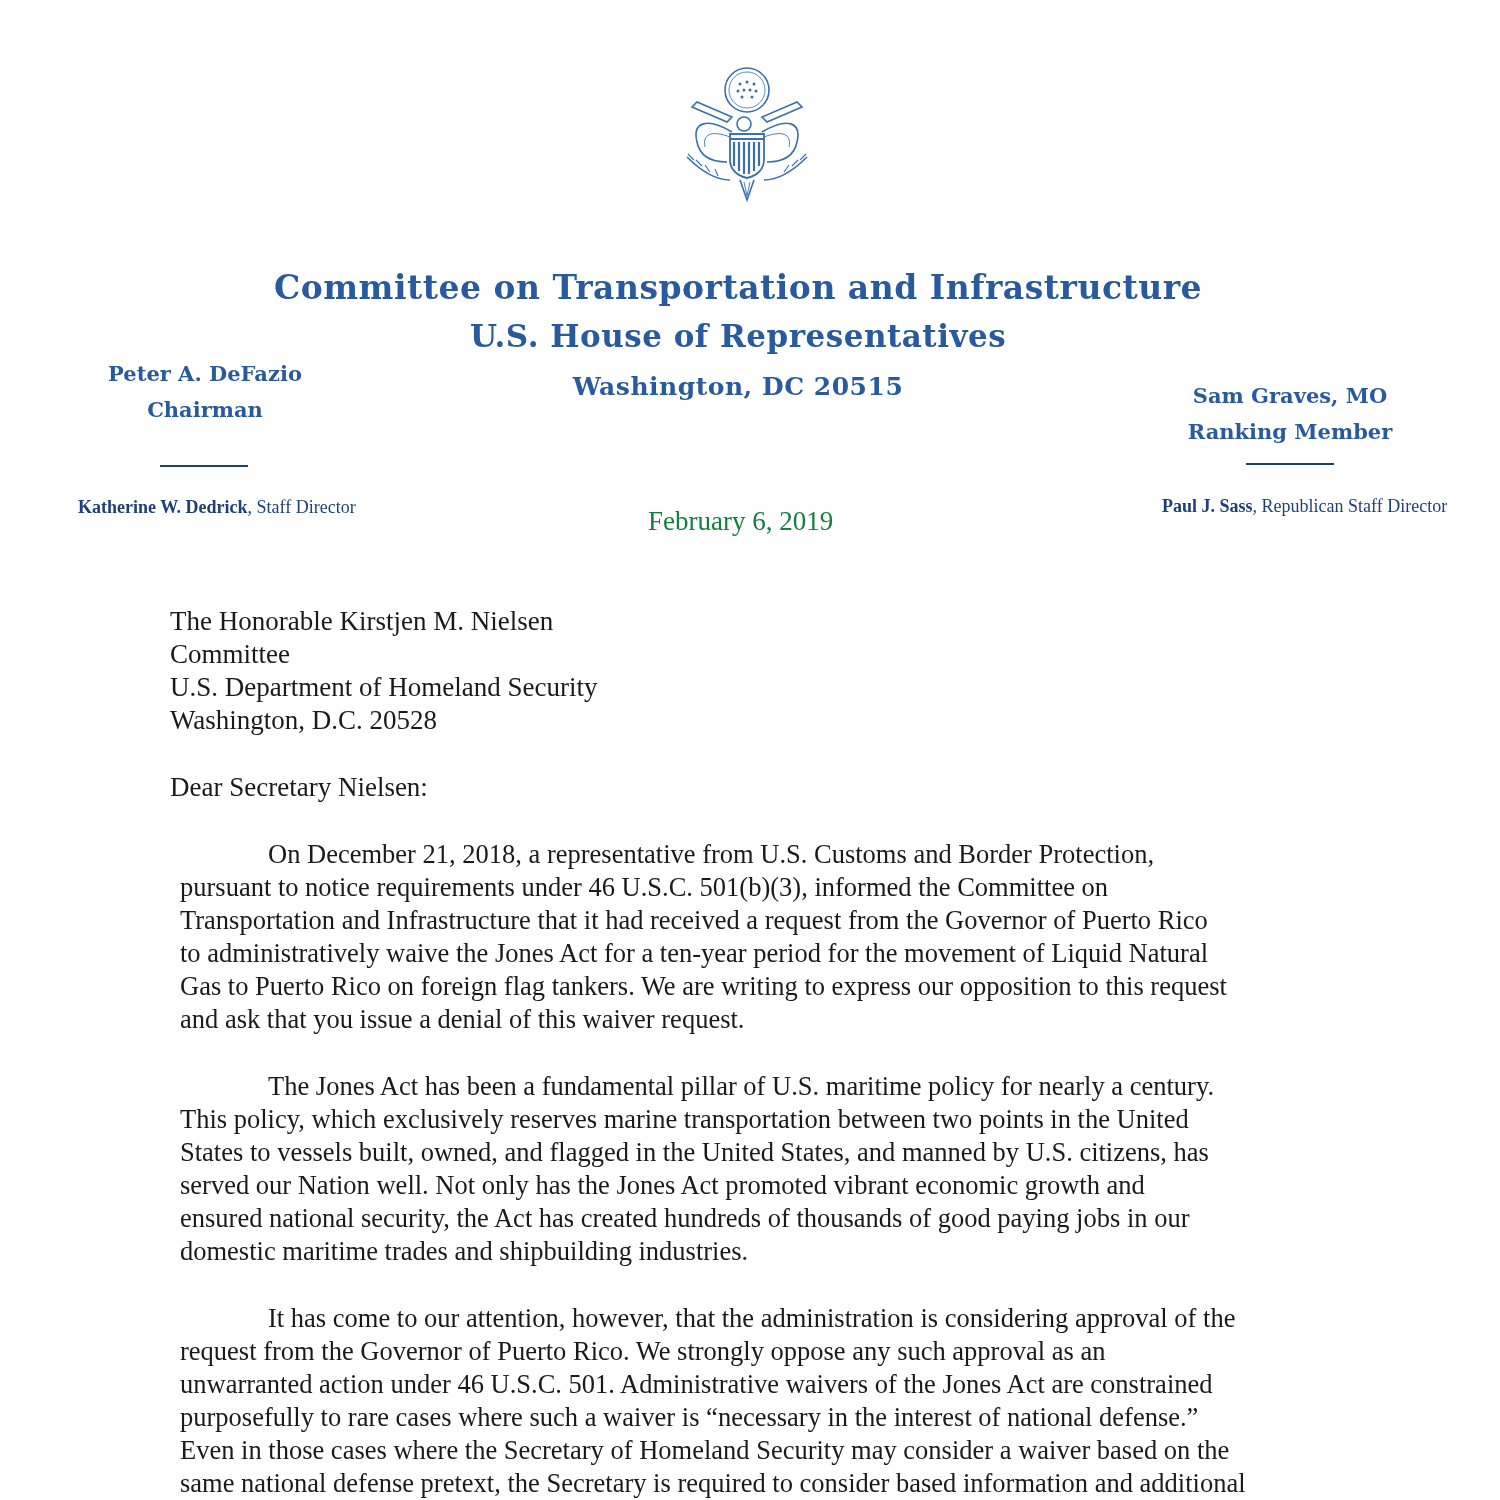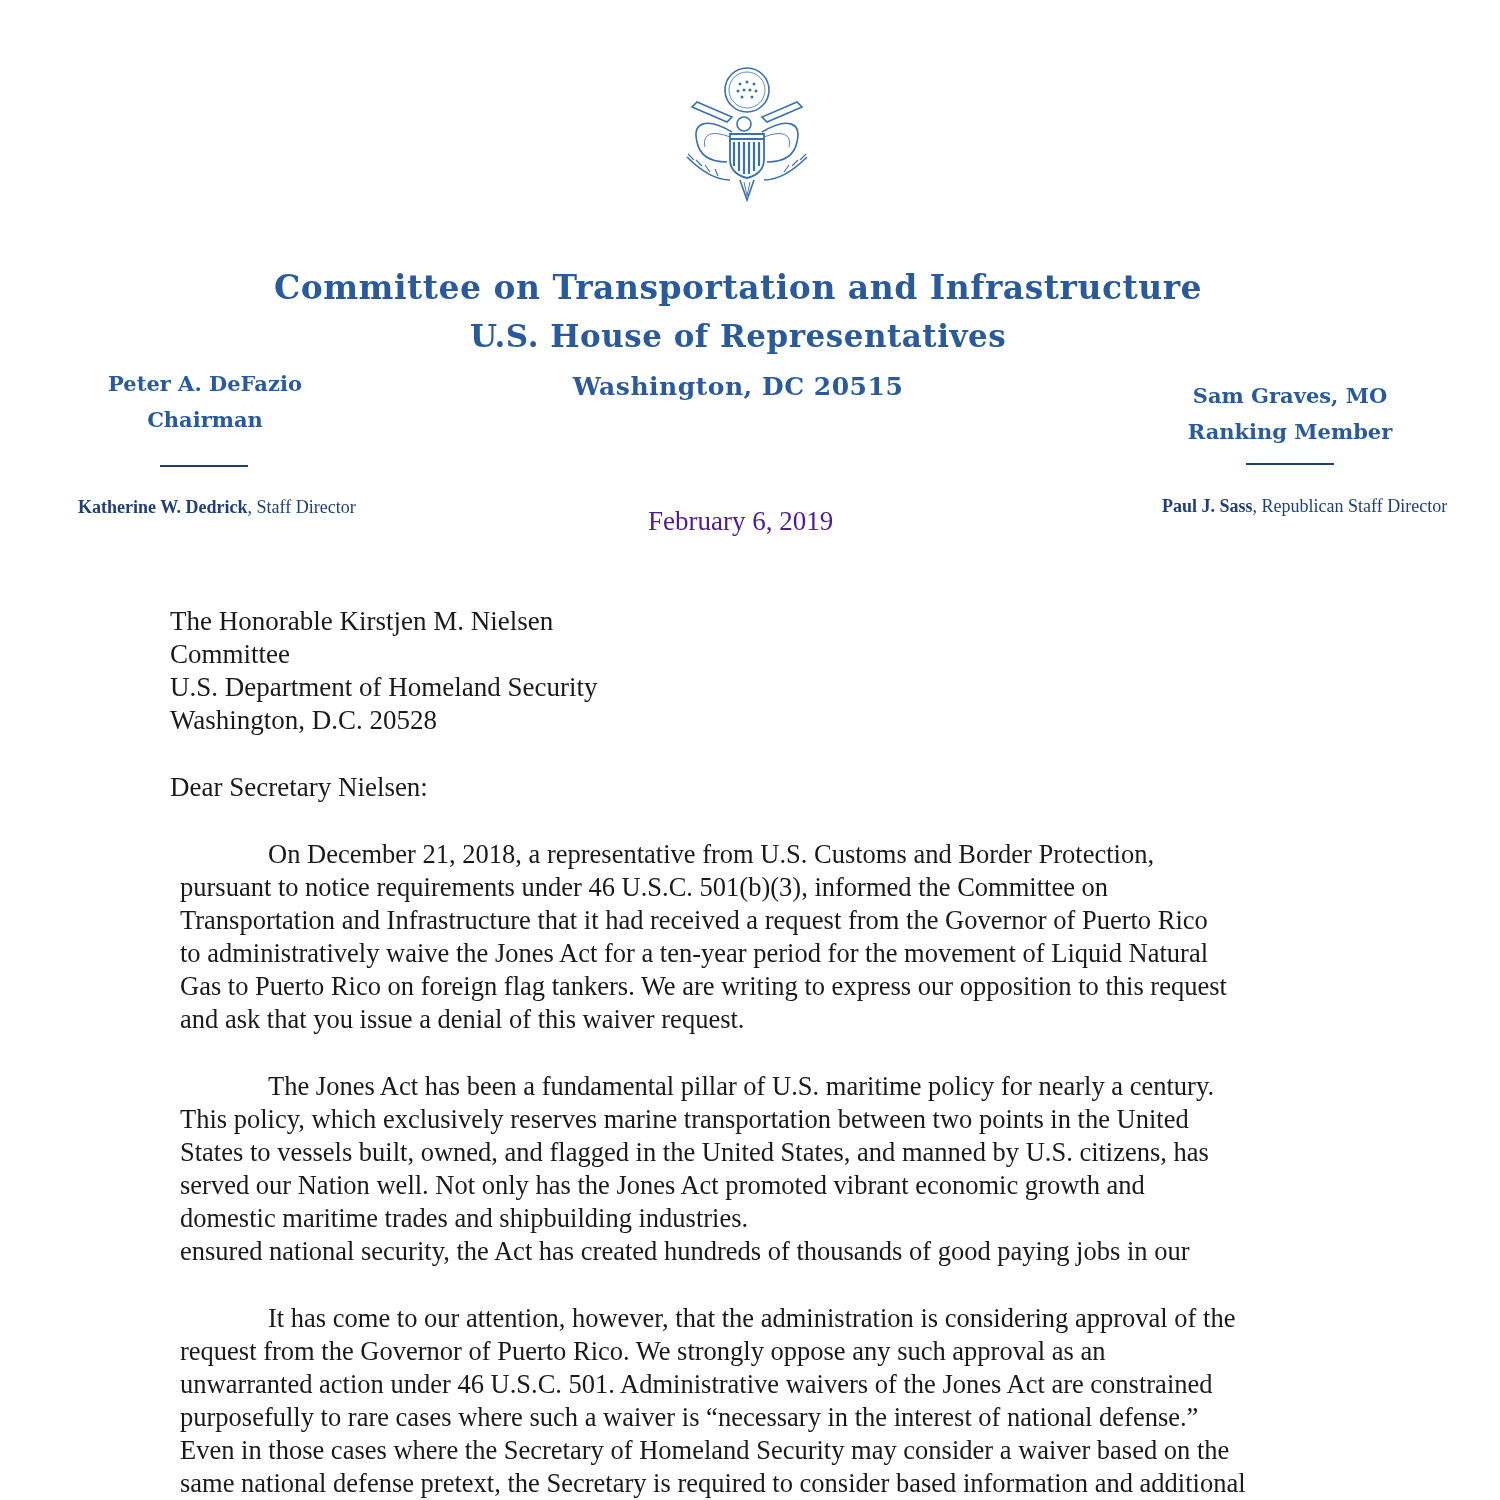--- a/index.html
+++ b/index.html
@@ -38,21 +38,21 @@
 
     .member-block {
       position: absolute;
       text-align: center;
       color: #2a5a9e;
       font-family: "DejaVu Serif", "Liberation Serif", serif;
       font-weight: bold;
       font-size: 21px;
       line-height: 36px;
     }
-    .member-left { left: 100px; top: 366px; width: 210px; }
+    .member-left { left: 100px; top: 356px; width: 210px; }
     .member-right { left: 1180px; top: 378px; width: 220px; }
 
     .divider {
       position: absolute;
       height: 2px;
       background: #1f3f78;
     }
     .divider-left { left: 160px; top: 465px; width: 88px; }
     .divider-right { left: 1246px; top: 463px; width: 88px; }
 
@@ -65,21 +65,21 @@
     }
     .staff b { font-weight: bold; }
     .staff-left { left: 78px; top: 497px; }
     .staff-right { left: 1162px; top: 496px; }
 
     .date {
       position: absolute;
       left: 648px;
       top: 506px;
       font-size: 27px;
-      color: #4c1d95;
+      color: #15803d;
       white-space: nowrap;
     }
 
     .recipient {
       position: absolute;
       left: 170px;
       top: 605px;
       font-size: 27px;
       line-height: 33px;
     }
@@ -201,22 +201,22 @@
   <span class="line">to administratively waive the Jones Act for a ten-year period for the movement of Liquid Natural</span>
   <span class="line">Gas to Puerto Rico on foreign flag tankers.  We are writing to express our opposition to this request</span>
   <span class="line">and ask that you issue a denial of this waiver request.</span>
 </div>
 
 <div class="para para-2">
   <span class="line indent">The Jones Act has been a fundamental pillar of U.S. maritime policy for nearly a century.</span>
   <span class="line">This policy, which exclusively reserves marine transportation between two points in the United</span>
   <span class="line">States to vessels built, owned, and flagged in the United States, and manned by U.S. citizens, has</span>
   <span class="line">served our Nation well.  Not only has the Jones Act promoted vibrant economic growth and</span>
+  <span class="line">ensured national security, the Act has created hundreds of thousands of good paying jobs in our</span>
   <span class="line">domestic maritime trades and shipbuilding industries.</span>
-  <span class="line">ensured national security, the Act has created hundreds of thousands of good paying jobs in our</span>
 </div>
 
 <div class="para para-3">
   <span class="line indent">It has come to our attention, however, that the administration is considering approval of the</span>
   <span class="line">request from the Governor of Puerto Rico.  We strongly oppose any such approval as an</span>
   <span class="line">unwarranted action under 46 U.S.C. 501.  Administrative waivers of the Jones Act are constrained</span>
   <span class="line">purposefully to rare cases where such a waiver is “necessary in the interest of national defense.”</span>
   <span class="line">Even in those cases where the Secretary of Homeland Security may consider a waiver based on the</span>
   <span class="line">same national defense pretext, the Secretary is required to consider based information and additional</span>
 </div>

